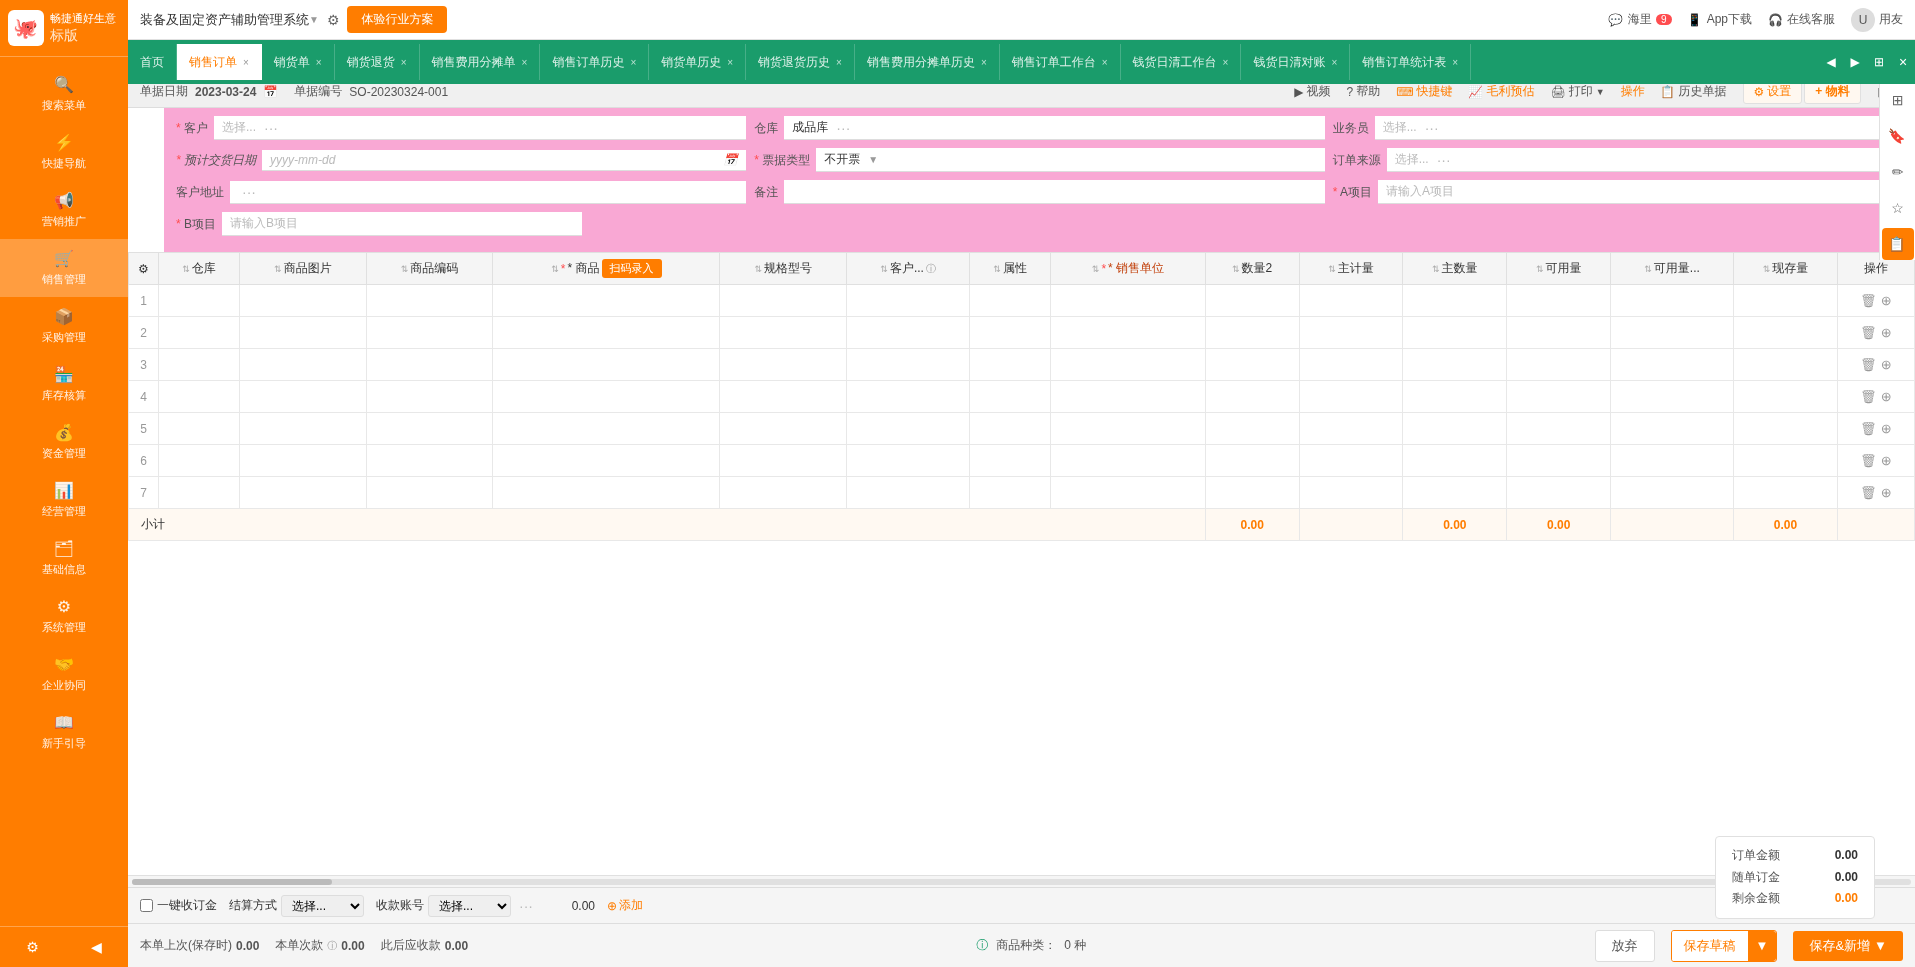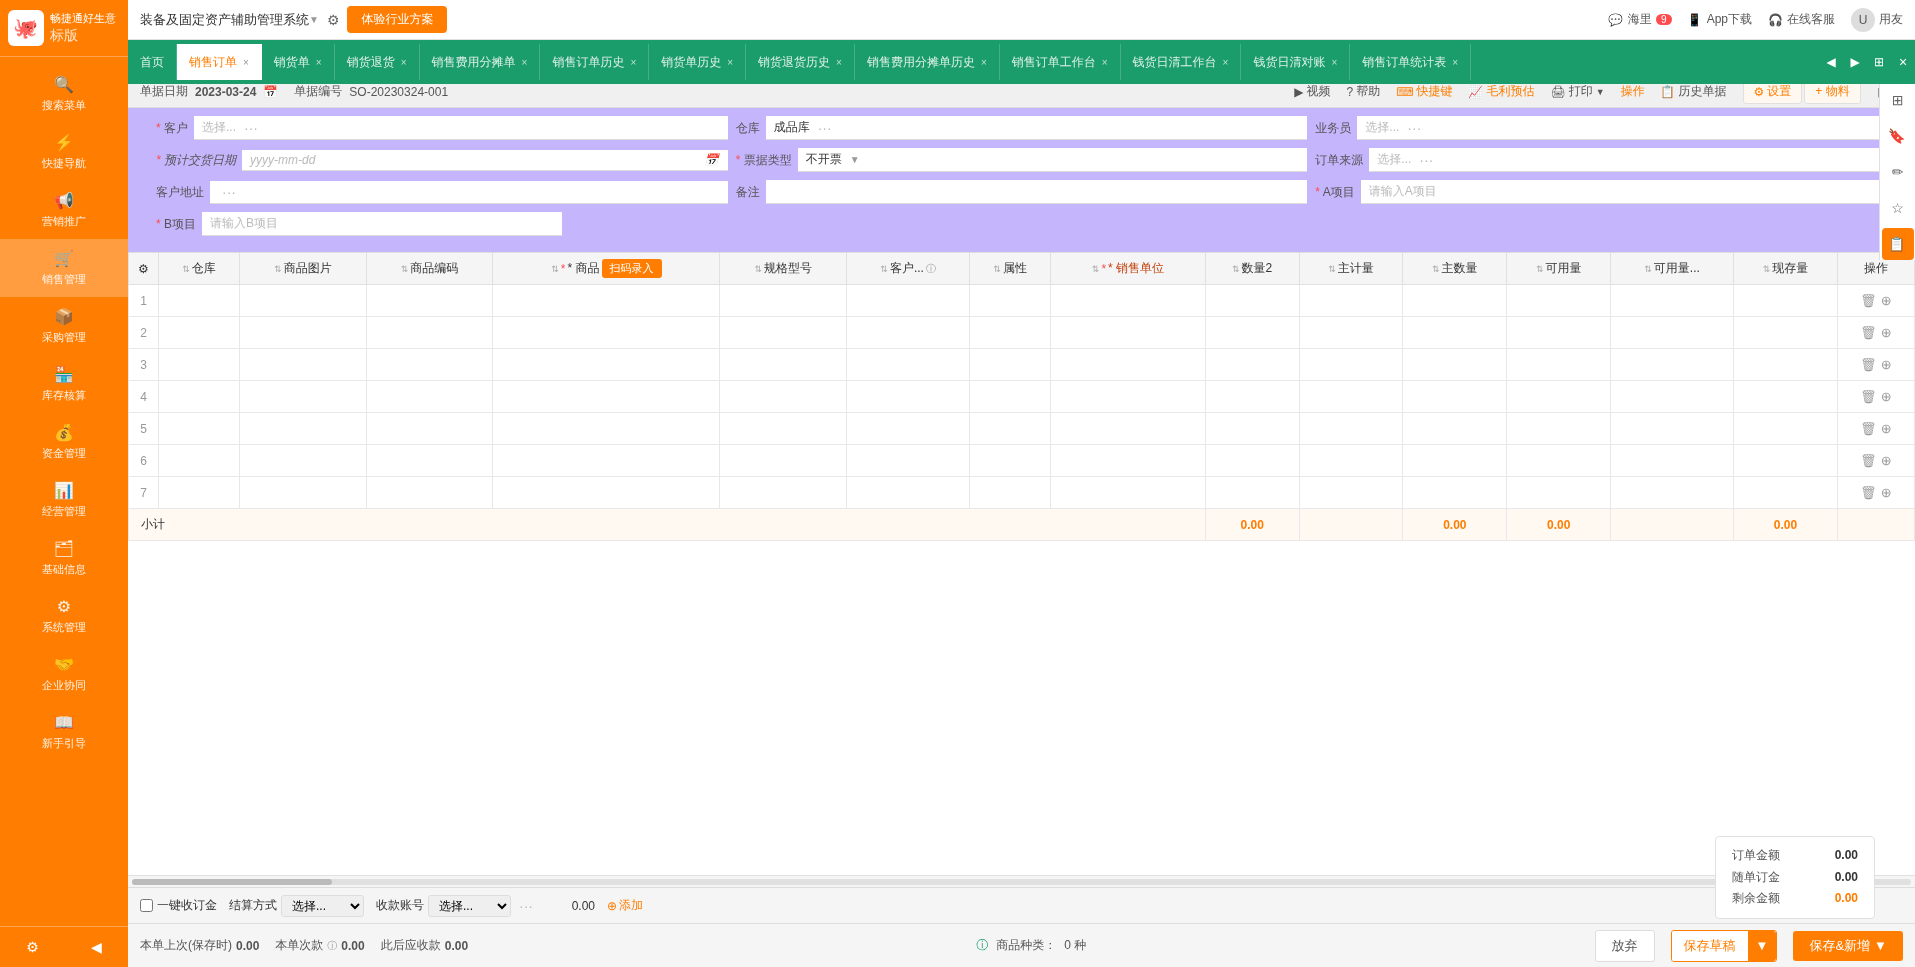--- a/index.html
+++ b/index.html
@@ -88,21 +88,21 @@
       padding: 0 12px; gap: 8px; border-bottom: 1px solid #ddd; font-size: 12px; flex-shrink: 0;
     }
     .form-toolbar-item { display: flex; align-items: center; gap: 3px; cursor: pointer; color: #555; }
     .form-toolbar-item.orange { color: #ff7d00; }
 
     
     .form-body { flex: 1; overflow-y: auto; overflow-x: hidden; display: flex; flex-direction: column; }
 
     
     .form-fields {
-      padding: 8px 28px; background: #c4b5fd; flex-shrink: 0;
+      padding: 8px 12px; background: #f9a8d4; flex-shrink: 0; margin-left: 36px;
     }
     .form-row {
       display: flex; align-items: center; margin-bottom: 8px; gap: 8px;
     }
     .form-field { display: flex; align-items: center; gap: 6px; }
     .field-label { font-size: 12px; color: #555; white-space: nowrap; }
     .field-label.required::before { content: '* '; color: #ff4d4f; }
     .field-input {
       border: 1px solid #ddd; border-radius: 3px; padding: 3px 8px;
       font-size: 12px; color: #333; background: white; min-width: 120px;
@@ -456,21 +456,21 @@
       </div>
       <div class="form-toolbar-item">
         <span>📋</span>
         <span>历史单据</span>
       </div>
       <div style="display:flex;gap:2px;">
         <button class="btn-save-draft" style="border:1px solid #e0e0e0;background:#fff8f0;color:#ff7d00;padding:3px 10px;border-radius:3px;cursor:pointer;font-size:12px;display:flex;align-items:center;gap:3px;">
           <span>⚙</span>
           <span>设置</span>
         </button>
-        <button class="btn-save-draft" style="border:1px solid #e0e0e0;background:#fff8f0;color:#ff7d00;padding:3px 10px;border-radius:3px;cursor:pointer;font-size:12px;">
+        <button class="btn-save-draft" style="border:1px solid #e0e0e0;background:#fff8f0;color:#ff7d00;padding:3px 10px;border-radius:3px;cursor:pointer;font-size:12px;font-weight:bold;">
           <span>+ 物料</span>
         </button>
       </div>
       <div style="display:flex;gap:2px;">
         <span style="cursor:pointer;color:#999;font-size:14px;">⊞</span>
         <span style="cursor:pointer;color:#ff7d00;font-size:14px;background:#fff8f0;border-radius:2px;">☰</span>
       </div>
     </div>
   </div>
 

